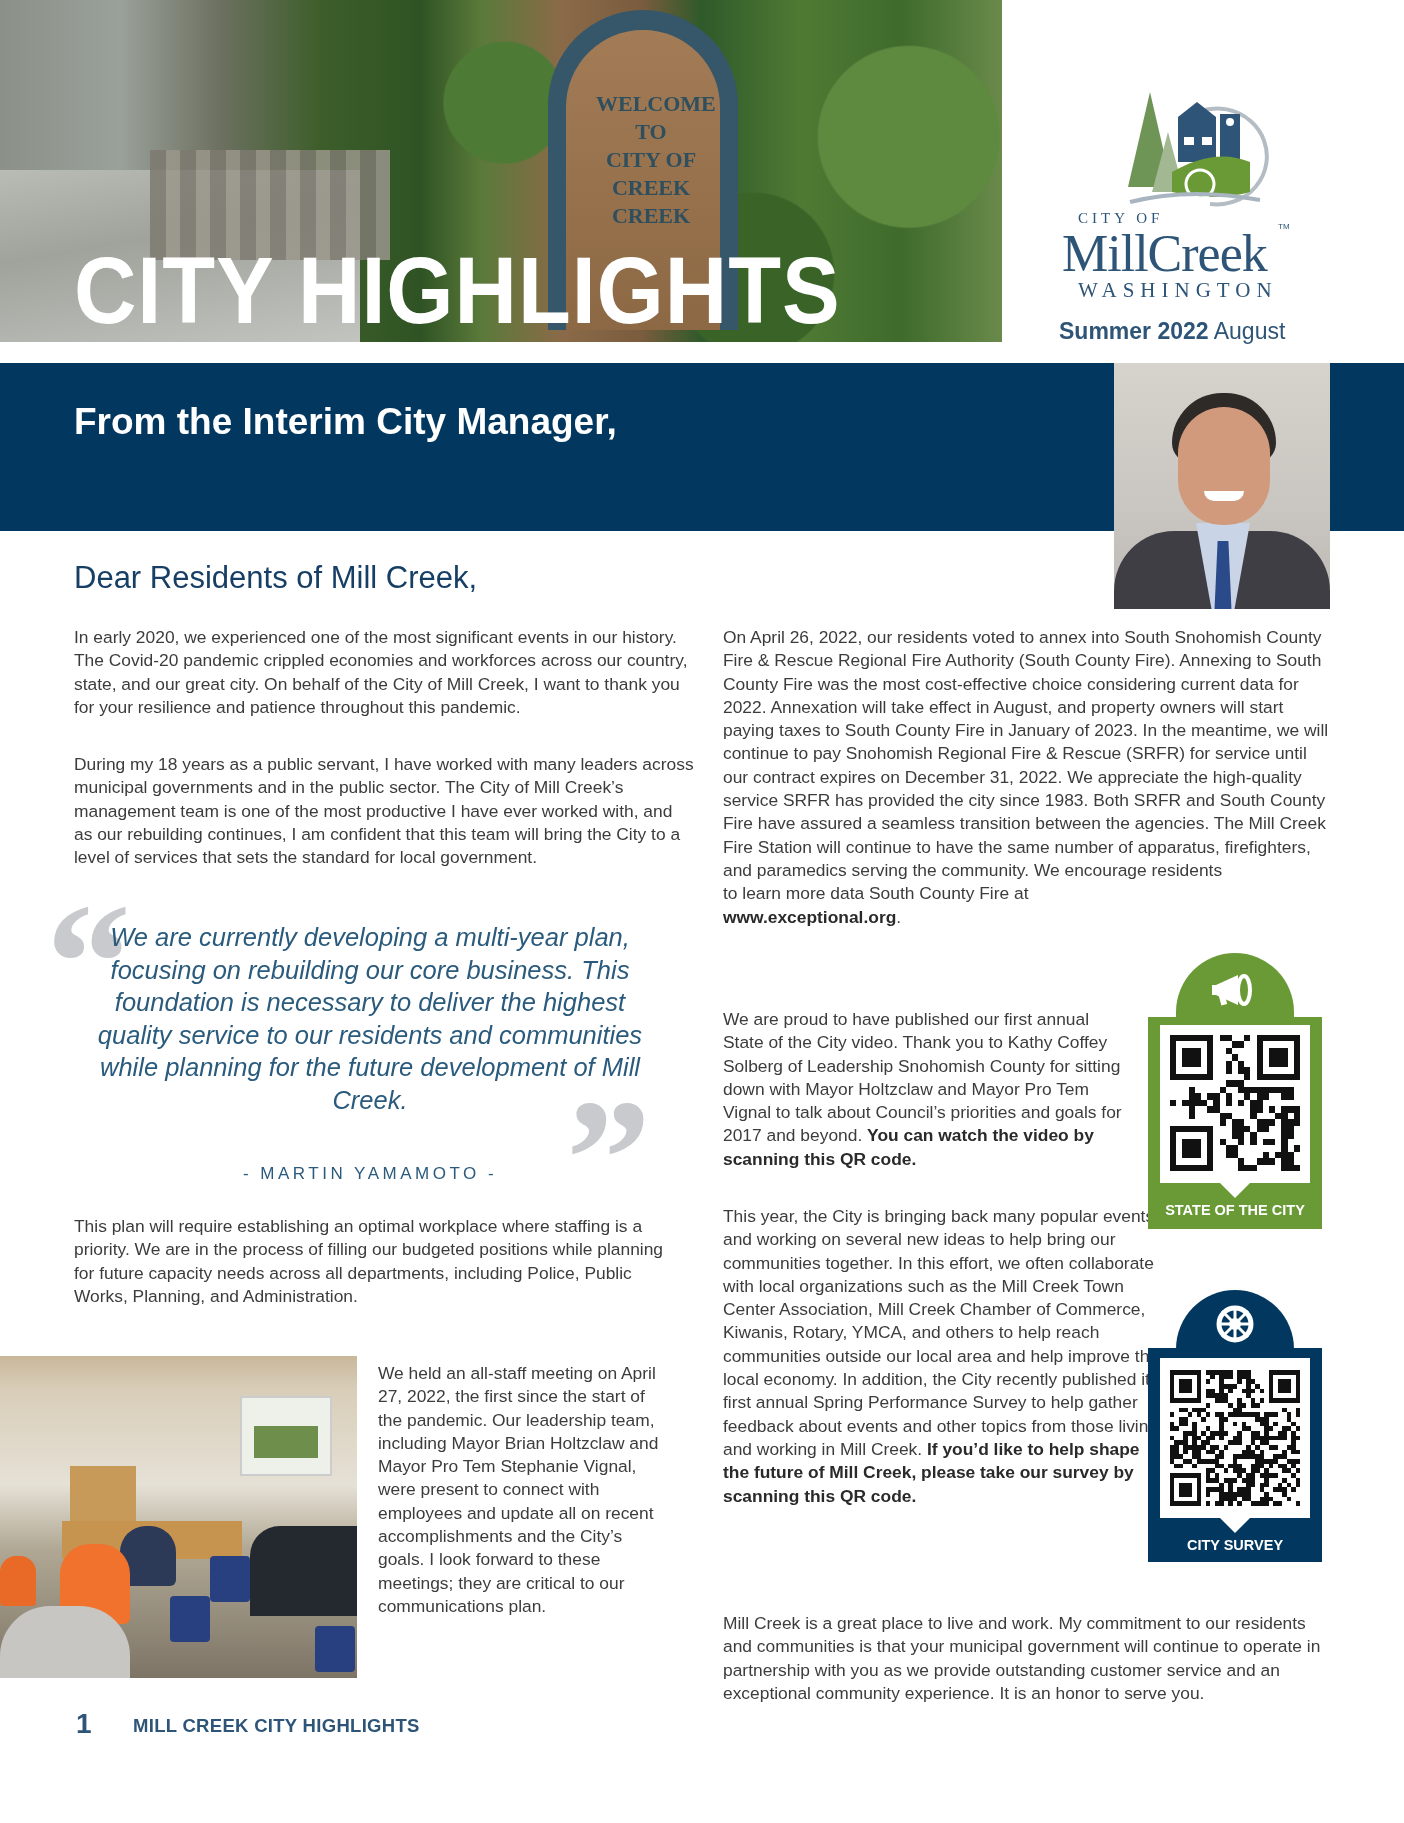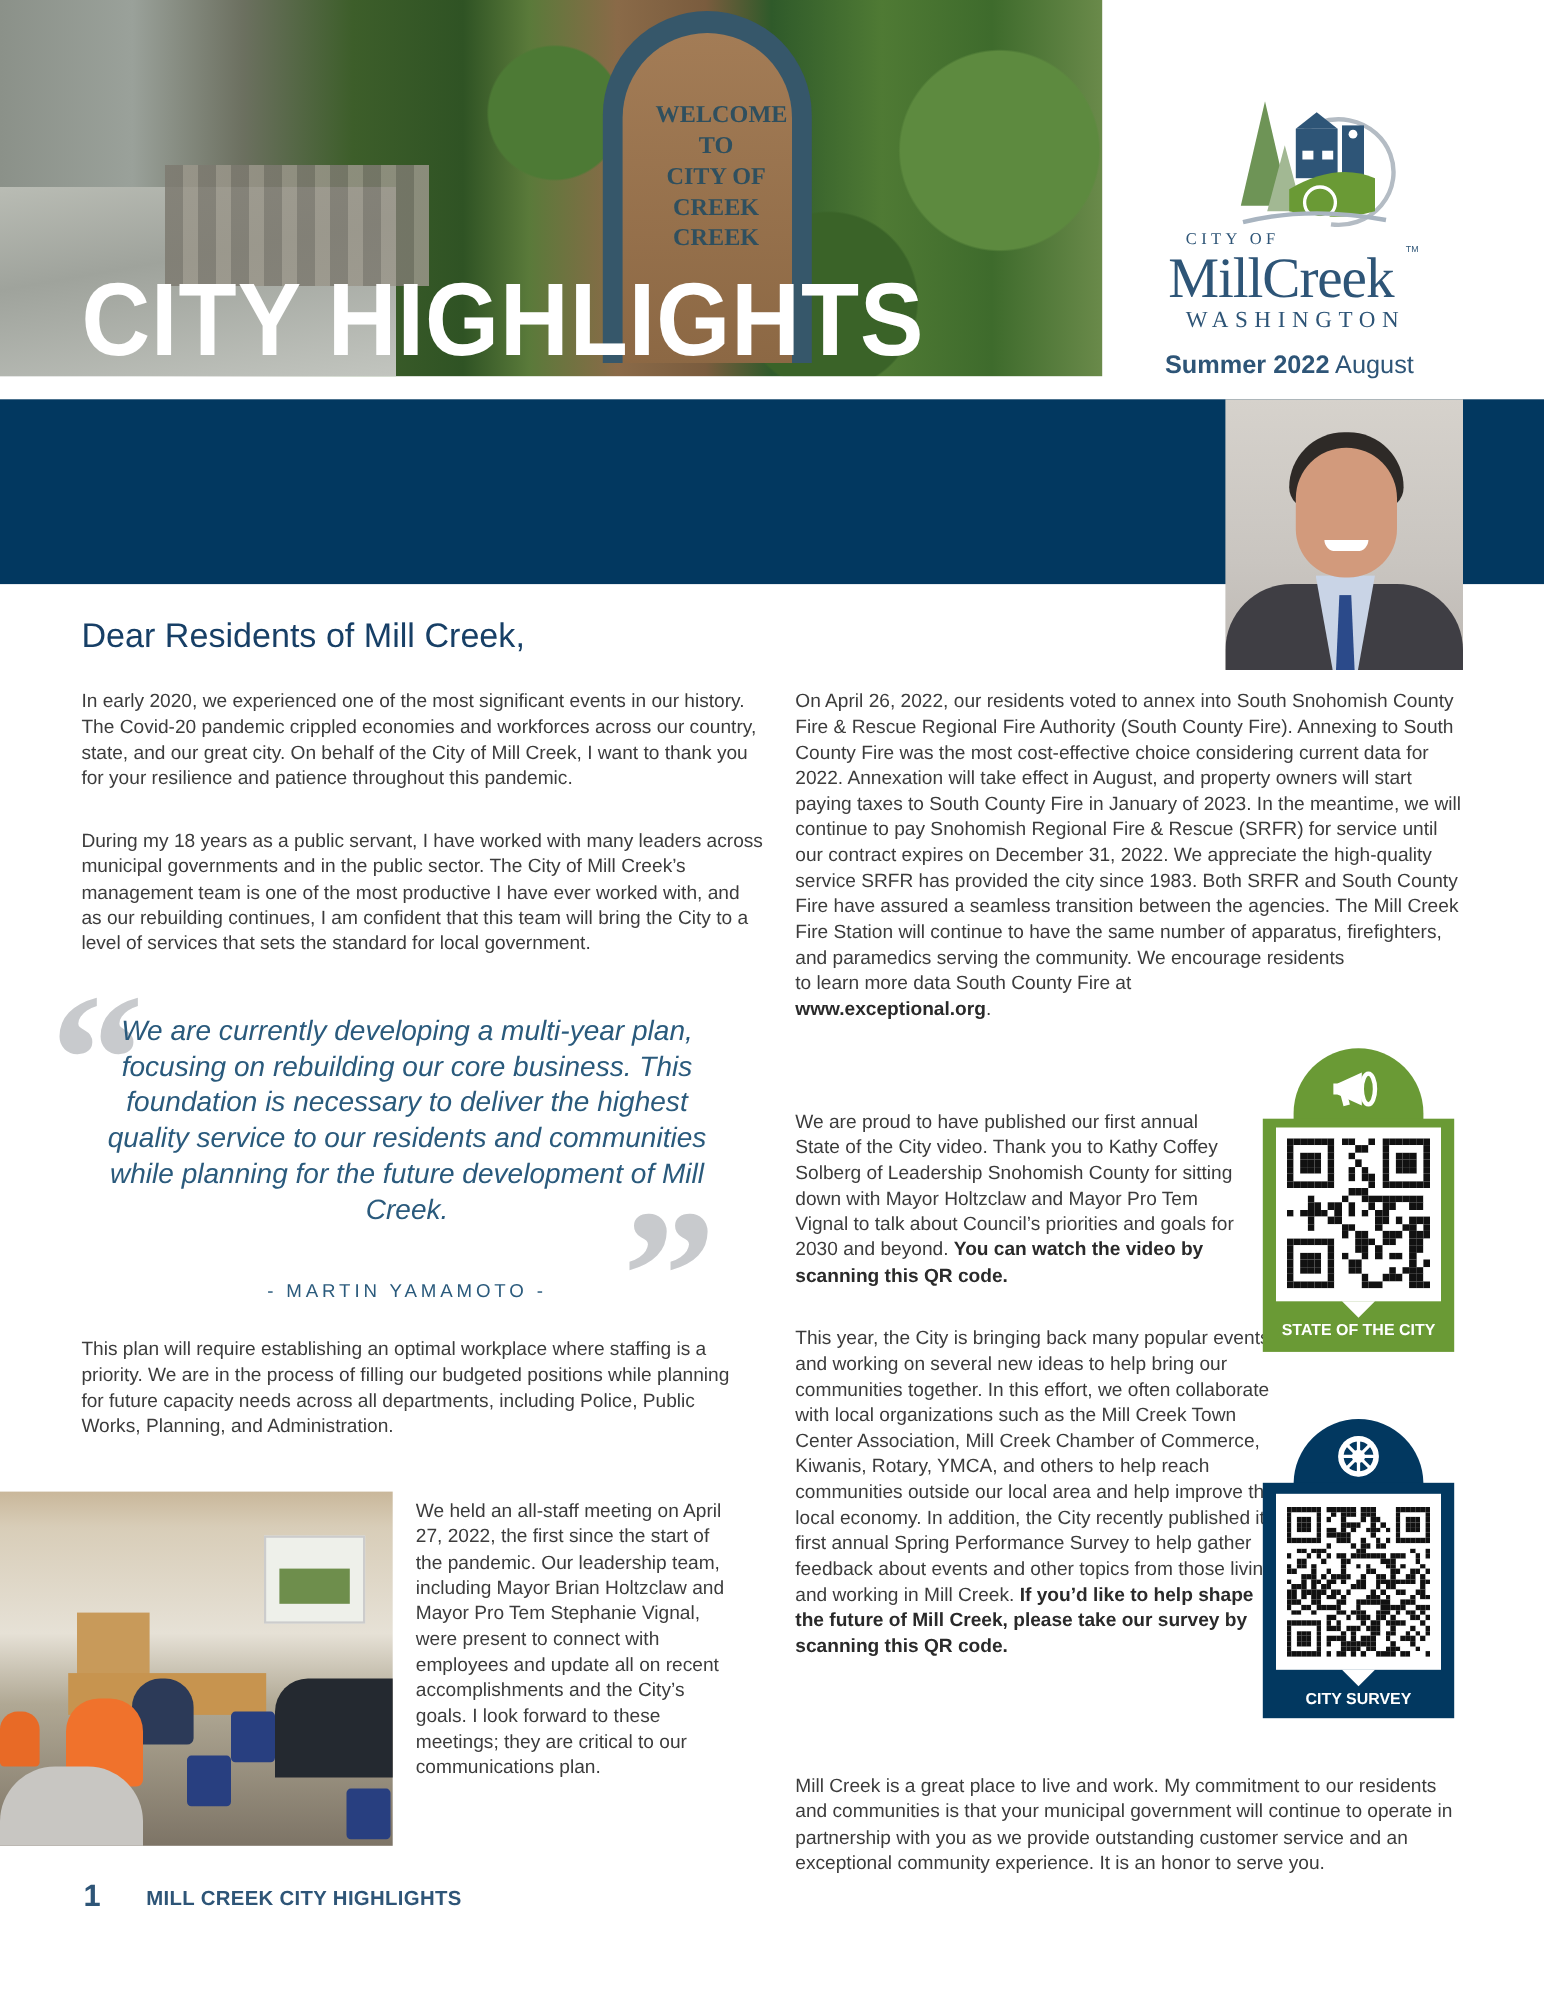--- a/index.html
+++ b/index.html
@@ -127,20 +127,21 @@
   <div class="tm">TM</div>
   <div class="washington">WASHINGTON</div>
 </div>
 <div class="edition">
   <b>Summer 2022</b>
   <span>August</span>
 </div>
 
 <div class="banner"></div>
 <div class="banner-title">
+  <div>From the Interim City Manager,</div>
 </div>
 <div class="portrait">
   <div class="suit"></div>
   <div class="shirt"></div>
   <div class="tie"></div>
   <div class="hair"></div>
   <div class="face"></div>
   <div class="smile"></div>
 </div>
 
@@ -172,21 +173,21 @@
 </div>
 <div class="para" style="left:378px; top:1362px; width:290px;">We held an all-staff meeting on April 27, 2022, the first since the start of the pandemic. Our leadership team, including Mayor Brian Holtzclaw and Mayor Pro Tem Stephanie Vignal, were present to connect with employees and update all on recent accomplishments and the City’s goals. I look forward to these meetings; they are critical to our communications plan.</div>
 
 <div class="para" style="left:723px; top:626px; width:610px;">
   <span>On April 26, 2022, our residents voted to annex into South Snohomish County Fire &amp; Rescue Regional Fire Authority (South County Fire). Annexing to South County Fire was the most cost-effective choice considering current data for 2022. Annexation will take effect in August, and property owners will start paying taxes to South County Fire in January of 2023. In the meantime, we will continue to pay Snohomish Regional Fire &amp; Rescue (SRFR) for service until our contract expires on December 31, 2022. We appreciate the high-quality service SRFR has provided the city since 1983. Both SRFR and South County Fire have assured a seamless transition between the agencies. The Mill Creek Fire Station will continue to have the same number of apparatus, firefighters, and paramedics serving the community. We encourage residents</span><br>
   <span>to learn more data South County Fire at</span><br>
   <b>www.exceptional.org</b><span>.</span>
 </div>
 
 <div class="para" style="left:723px; top:1008px; width:410px;">
-  <span>We are proud to have published our first annual State of the City video. Thank you to Kathy Coffey Solberg of Leadership Snohomish County for sitting down with Mayor Holtzclaw and Mayor Pro Tem Vignal to talk about Council’s priorities and goals for 2030 and beyond. </span><b>You can watch the video by scanning this QR code.</b>
+  <span>We are proud to have published our first annual State of the City video. Thank you to Kathy Coffey Solberg of Leadership Snohomish County for sitting down with Mayor Holtzclaw and Mayor Pro Tem Vignal to talk about Council’s priorities and goals for 2017 and beyond. </span><b>You can watch the video by scanning this QR code.</b>
 </div>
 
 <div class="para" style="left:723px; top:1205px; width:445px;">
   <span>This year, the City is bringing back many popular events and working on several new ideas to help bring our communities together. In this effort, we often collaborate with local organizations such as the Mill Creek Town Center Association, Mill Creek Chamber of Commerce, Kiwanis, Rotary, YMCA, and others to help reach communities outside our local area and help improve the local economy. In addition, the City recently published its first annual Spring Performance Survey to help gather feedback about events and other topics from those living and working in Mill Creek. </span><b>If you’d like to help shape the future of Mill Creek, please take our survey by scanning this QR code.</b>
 </div>
 
 <div class="para" style="left:723px; top:1612px; width:610px;">Mill Creek is a great place to live and work. My commitment to our residents and communities is that your municipal government will continue to operate in partnership with you as we provide outstanding customer service and an exceptional community experience. It is an honor to serve you.</div>
 
 <div class="badge" style="left:1148px; top:953px; width:174px; height:276px;">
   <div class="dome" style="left:28px; top:0; width:118px; height:70px; background:#6a9a35;"></div>

